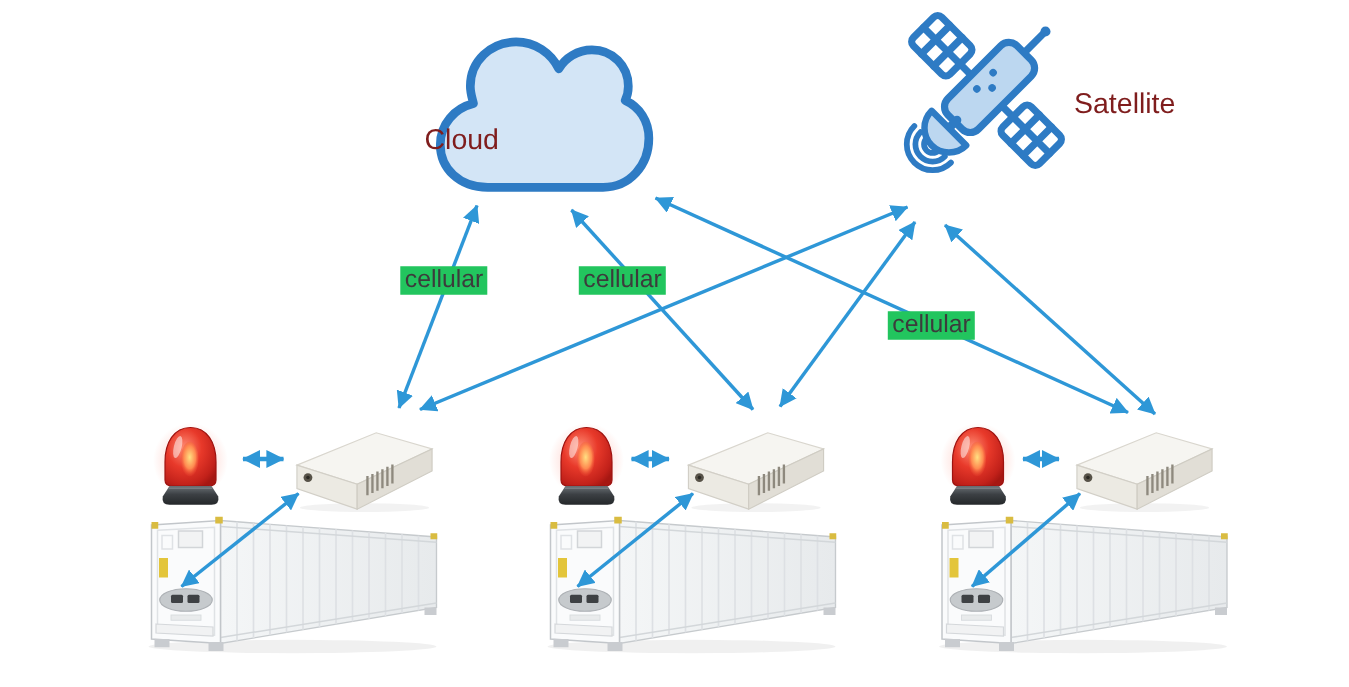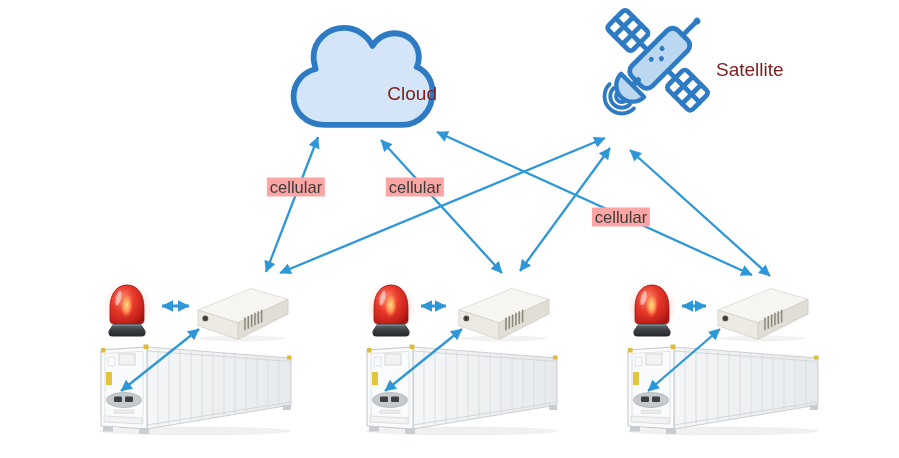--- a/index.html
+++ b/index.html
@@ -1,24 +1,24 @@
 <!DOCTYPE html>
 <html><head>
 <meta charset="utf-8">
 <style>
   html,body{margin:0;padding:0;background:#fff;}
   .canvas{position:relative;width:899px;height:458px;background:#ffffff;overflow:hidden;
           font-family:"Liberation Sans",sans-serif;color:#3C3C3C;}
   .abs{position:absolute;}
   .node-label{font-size:19px;color:#7f1d1d;white-space:nowrap;}
   .link-label{position:absolute;transform:translate(-50%,-50%);font-size:16.5px;color:#3C3C3C;
-              background:#fca5a5;padding:0 3px;z-index:6;white-space:nowrap;}
+              background:#22c55e;padding:0 3px;z-index:6;white-space:nowrap;}
   #arrow-layer{position:absolute;left:0;top:0;z-index:5;pointer-events:none;}
   .cloud-wrap{left:283px;top:21px;width:158px;height:114px;z-index:2;}
-  .cloud-wrap .node-label{position:absolute;left:0;right:4px;top:62px;text-align:right;}
+  .cloud-wrap .node-label{position:absolute;left:0;right:4px;top:62px;text-align:left;}
   .sat-wrap{left:588px;top:-8px;width:138px;height:138px;z-index:2;}
   .sat-label{left:716px;top:59px;z-index:2;}
   .siren{width:52px;height:58px;z-index:3;}
   .device{width:94px;height:60px;z-index:3;}
   .container-art{width:202px;height:95px;z-index:1;}
   svg{display:block;overflow:visible;}
 </style>
 </head>
 <body>
 

